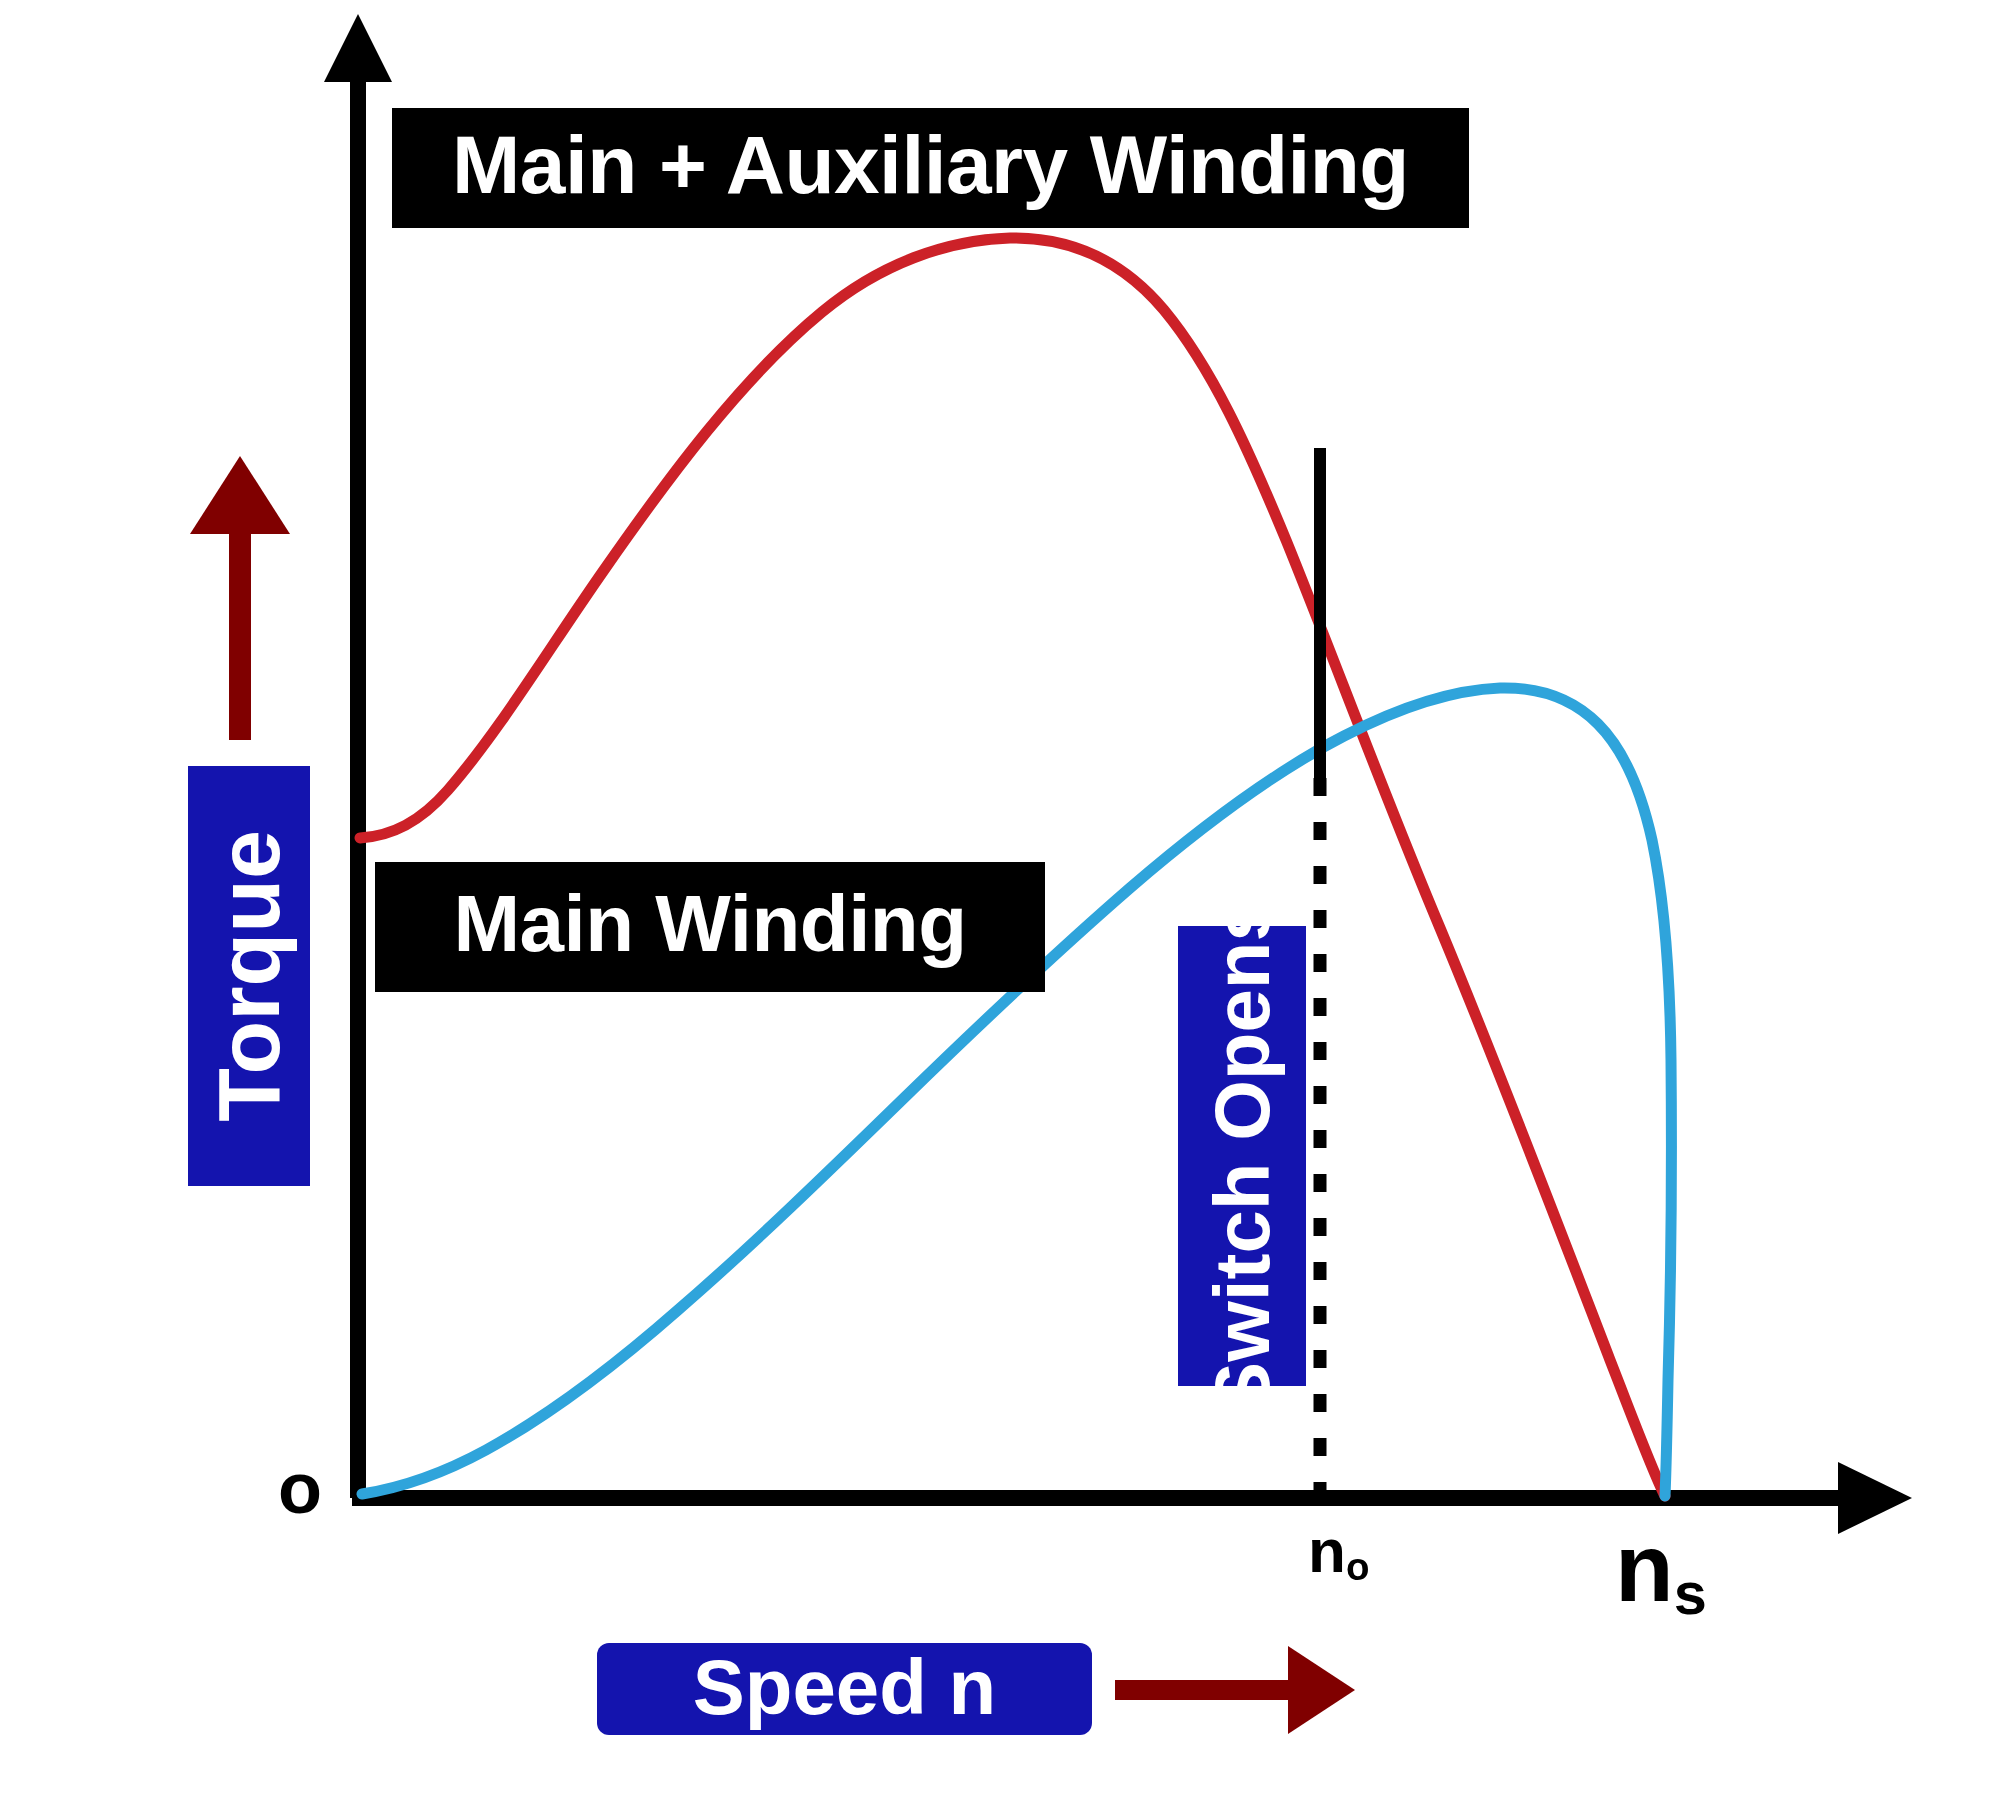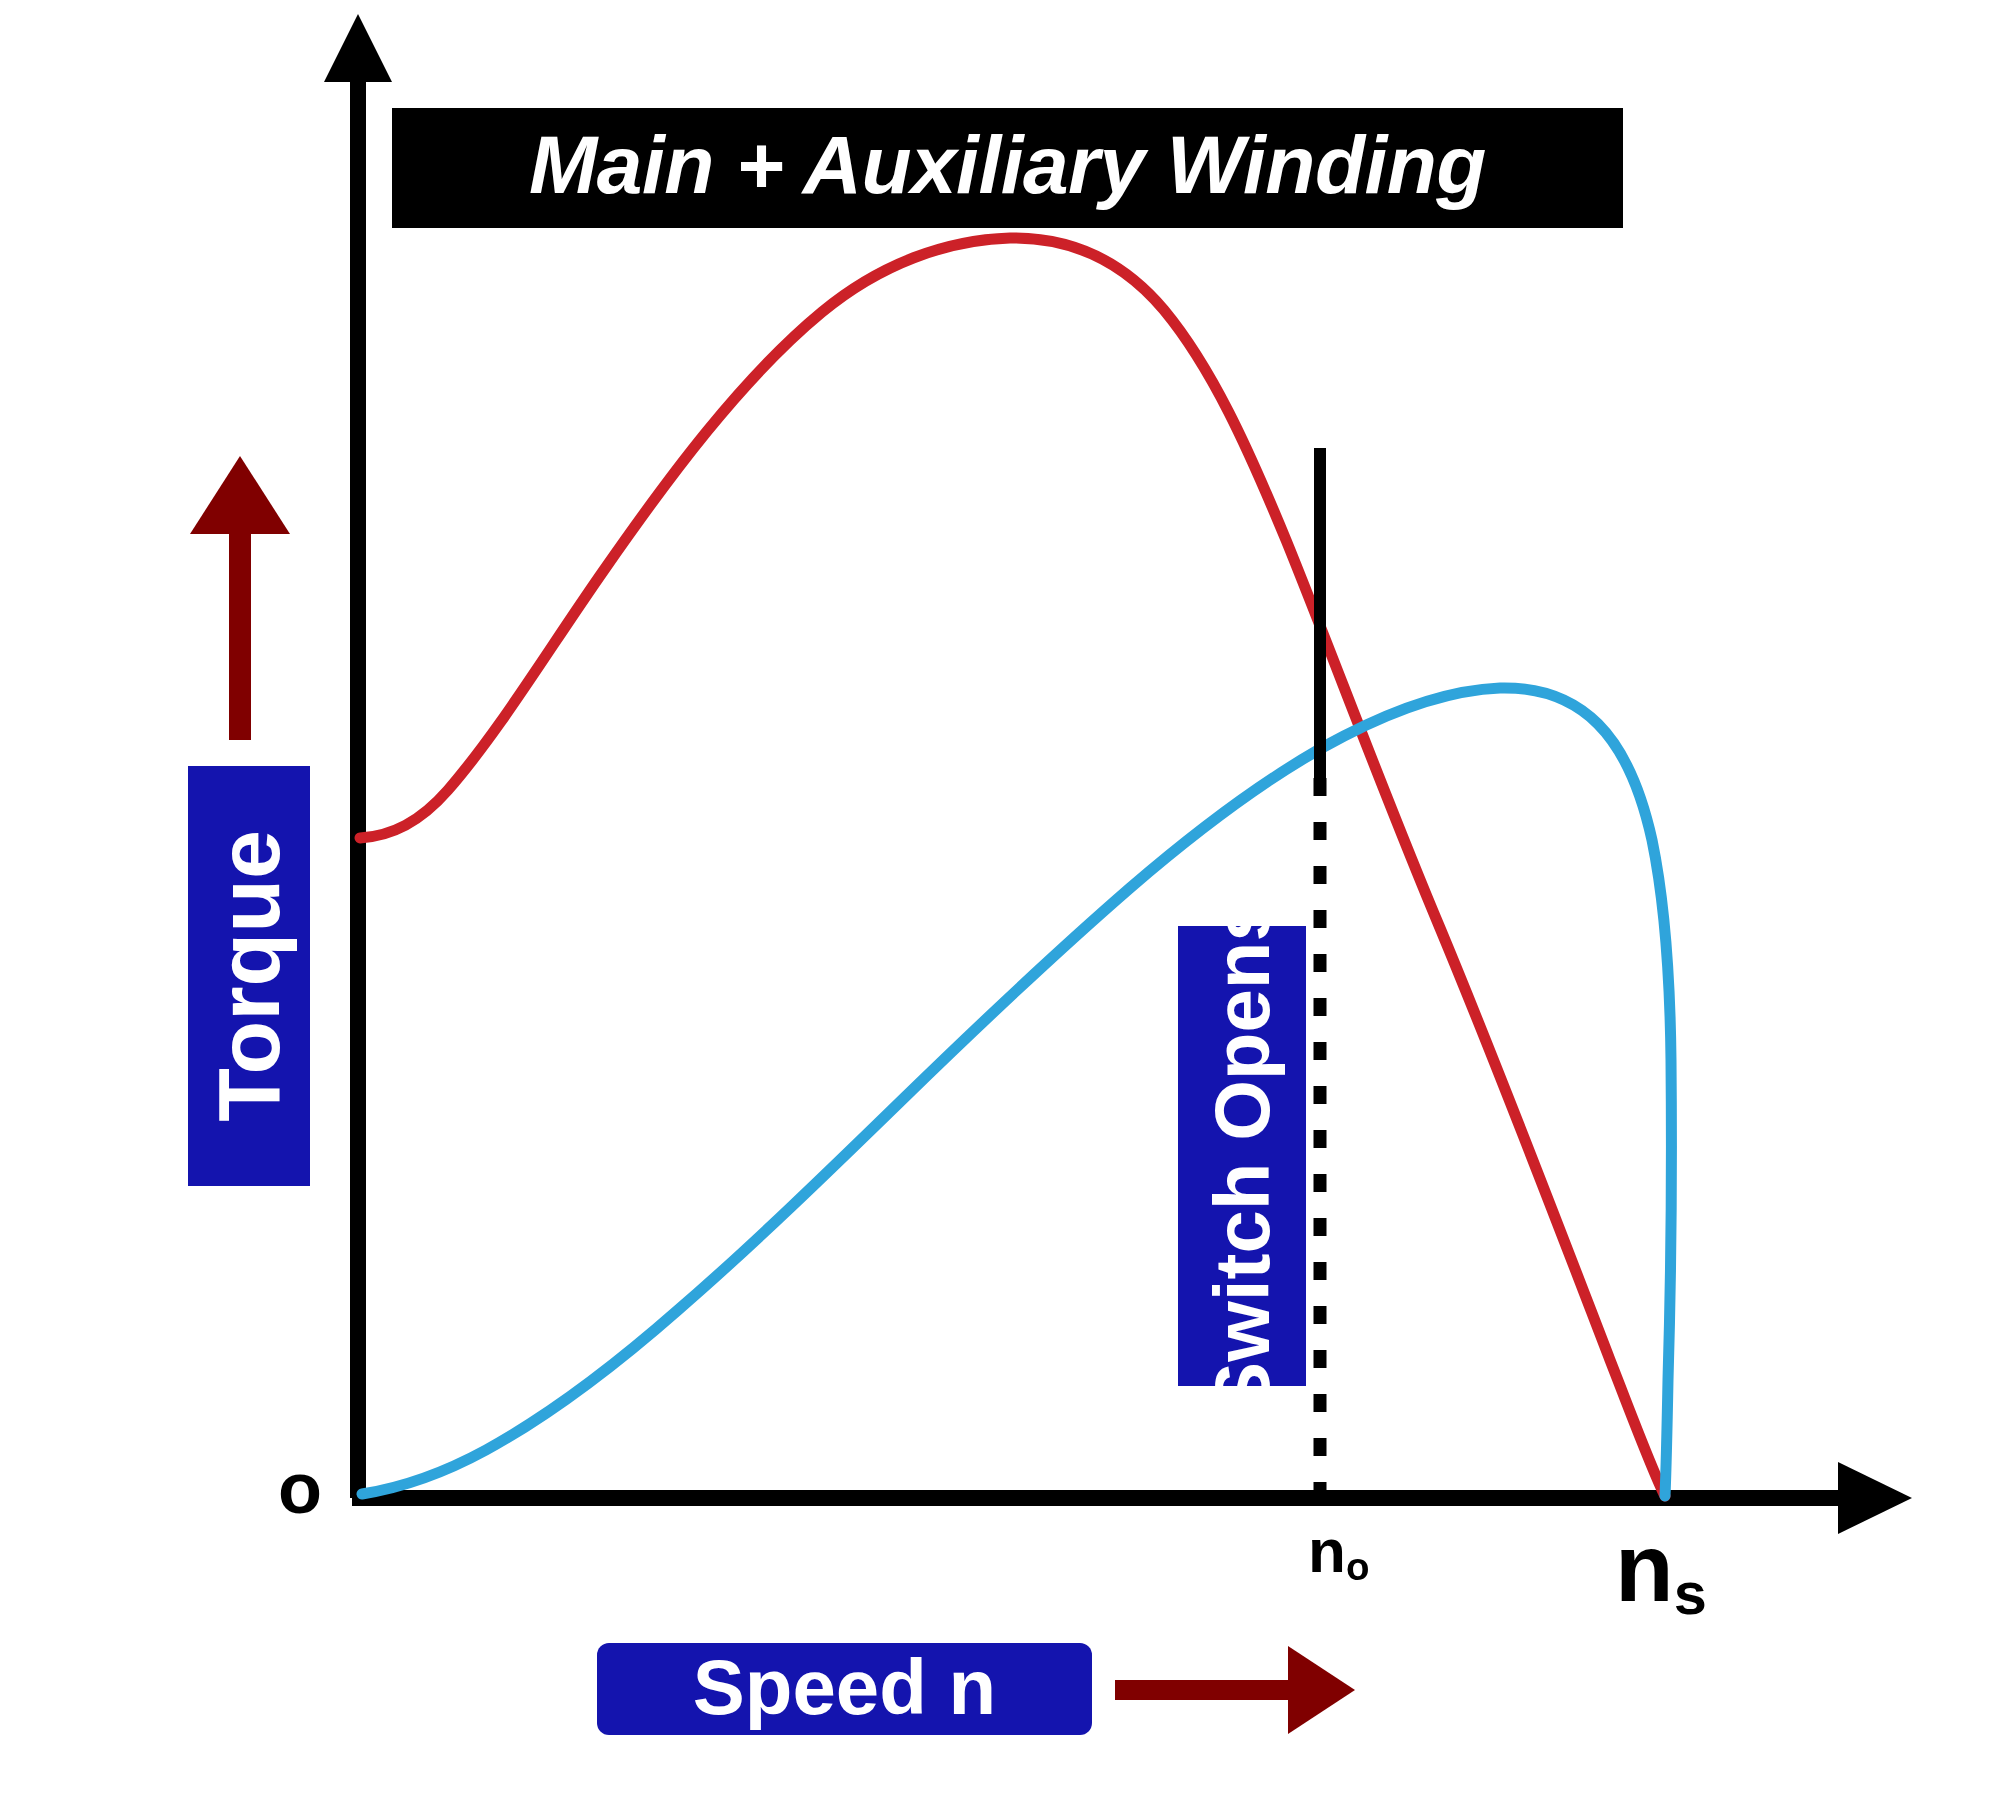--- a/index.html
+++ b/index.html
@@ -35,26 +35,25 @@
     display: flex;
     align-items: center;
     justify-content: center;
     line-height: 1;
     white-space: nowrap;
     letter-spacing: -0.5px;
   }
   #callout-main-aux {
     left: 392px;
     top: 108px;
-    width: 1231px;
+    width: 1077px;
     height: 120px;
     font-size: 82px;
     padding-bottom: 6px;
     box-sizing: border-box;
-    font-style: italic;
   }
   #callout-main {
     left: 375px;
     top: 862px;
     width: 670px;
     height: 130px;
     font-size: 80px;
     padding-bottom: 6px;
     box-sizing: border-box;
   }
@@ -187,20 +186,21 @@
     </g>
 
     <g>
       <line x1="1115" y1="1690" x2="1310" y2="1690" stroke="#800000" stroke-width="20"></line>
       <polygon points="1355,1690 1288,1646 1288,1734" fill="#800000"></polygon>
     </g>
   </svg>
 
   <div class="callout" id="callout-main-aux">Main + Auxiliary Winding</div>
 
+  <div class="callout" id="callout-main">Main Winding</div>
 
   <div class="bluebox" id="label-torque">
     <span class="rot">Torque</span>
   </div>
 
   <div class="bluebox" id="label-switch-opens">
     <span class="rot">Switch Opens</span>
   </div>
 
   <div class="bluebox" id="label-speed">Speed n</div>

